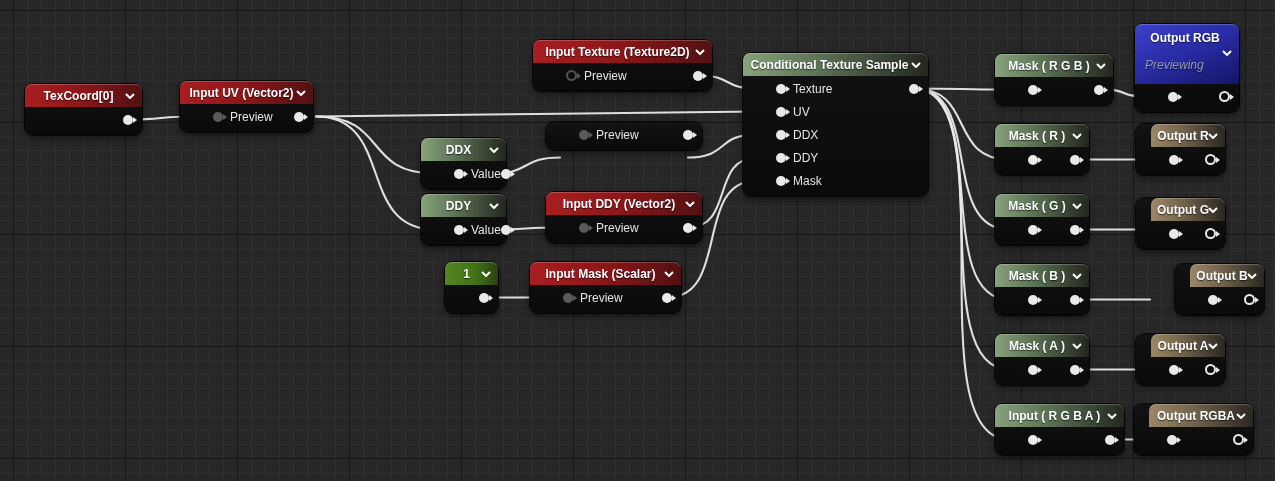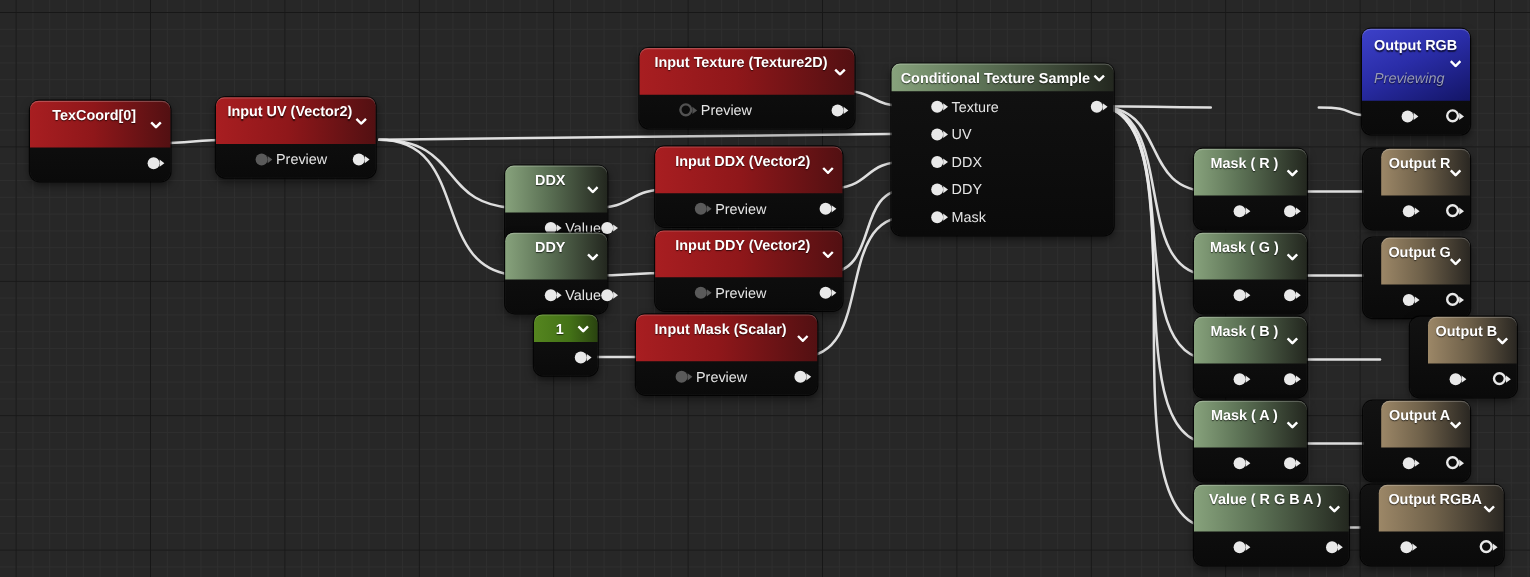--- a/index.html
+++ b/index.html
@@ -19,21 +19,21 @@
   #wires path{fill:none;stroke:#e9e9e9;stroke-width:2.1;stroke-linecap:round;opacity:.95;}
   .node{
     position:absolute;z-index:2;border-radius:8px;
     background:linear-gradient(180deg,#121212,#0a0a0a);
     box-shadow:0 3px 7px rgba(0,0,0,.55), 0 0 0 1px rgba(0,0,0,.8);
     color:#e4e4e4;font-size:12px;
   }
   .hdr{
     height:23px;border-radius:7px 7px 0 0;position:relative;
     display:flex;align-items:center;justify-content:center;
-    padding:0 20px 16px 10px;font-weight:bold;color:#fff;
+    padding:0 20px 0 10px;font-weight:bold;color:#fff;
     text-shadow:0 1px 1px rgba(0,0,0,.65);
     box-shadow:inset 0 1px 0 rgba(255,255,255,.22);
     white-space:nowrap;overflow:hidden;
   }
   .hdr.red  {background:linear-gradient(90deg,#a81e21 0%,#8f171a 45%,#521012 100%);}
   .hdr.sage {background:linear-gradient(90deg,#87a27c 0%,#5d7356 40%,#23271f 100%);}
   .hdr.tan  {background:linear-gradient(90deg,#9c8767 0%,#6f614a 45%,#2a2722 100%);margin-left:15px;}
   .hdr.green{background:linear-gradient(90deg,#55851f 0%,#447317 55%,#2a4310 100%);}
   .hdr.tall{
     height:53px;display:block;padding:7px 10px 0;border-radius:7px 7px 0 0;
@@ -147,26 +147,20 @@
         <div class="row">
       <span class="pin"></span>
       <span class="lbl">Value</span>
       <span class="sp"></span>
           <span class="pin"></span>
     </div>
       </div>
   </div>
 
   <div class="node" style="left:546px;top:122px;width:156px">
-    <div class="hdr red">
-      <span class="title">Input DDX (Vector2)</span>
-      <span class="chev"><svg width="10" height="6">
-            <polyline points="1,1 5,5 9,1" stroke="#fff" stroke-width="2" fill="none"></polyline>
-          </svg></span>
-    </div>
     <div class="body">
         <div class="row">
       <span class="pin gray"></span>
       <span class="lbl">Preview</span>
       <span class="sp"></span>
           <span class="pin"></span>
     </div>
       </div>
   </div>
 
@@ -262,22 +256,37 @@
         <span class="pin"></span>
         <span class="lbl">DDY</span>
       </div>
       <div class="row">
         <span class="pin"></span>
         <span class="lbl">Mask</span>
       </div>
     </div>
   </div>
 
-
-  <div class="node" style="left:1135px;top:24px;width:90px">
+  <div class="node" style="left:995px;top:54px;width:118px">
+    <div class="hdr sage">
+      <span class="title">Mask ( R G B )</span>
+      <span class="chev"><svg width="10" height="6">
+            <polyline points="1,1 5,5 9,1" stroke="#fff" stroke-width="2" fill="none"></polyline>
+          </svg></span>
+    </div>
+    <div class="body">
+        <div class="row">
+      <span class="pin"></span>
+      <span class="sp"></span>
+          <span class="pin"></span>
+    </div>
+      </div>
+  </div>
+
+  <div class="node" style="left:1135px;top:24px;width:104px">
     <div class="hdr tall">
       <span class="title">Output RGB</span>
       <span class="chev"><svg width="10" height="6">
             <polyline points="1,1 5,5 9,1" stroke="#fff" stroke-width="2" fill="none"></polyline>
           </svg></span>
       <span class="sub">Previewing</span>
     </div>
     <div class="body">
         <div class="row">
       <span class="pin"></span>
@@ -406,21 +415,21 @@
         <div class="row">
       <span class="pin"></span>
       <span class="sp"></span>
           <span class="pin ring"></span>
     </div>
       </div>
   </div>
 
   <div class="node" style="left:995px;top:404px;width:129px">
     <div class="hdr sage">
-      <span class="title">Value ( R G B A )</span>
+      <span class="title">Input ( R G B A )</span>
       <span class="chev"><svg width="10" height="6">
             <polyline points="1,1 5,5 9,1" stroke="#fff" stroke-width="2" fill="none"></polyline>
           </svg></span>
     </div>
     <div class="body">
         <div class="row">
       <span class="pin"></span>
       <span class="sp"></span>
           <span class="pin"></span>
     </div>

